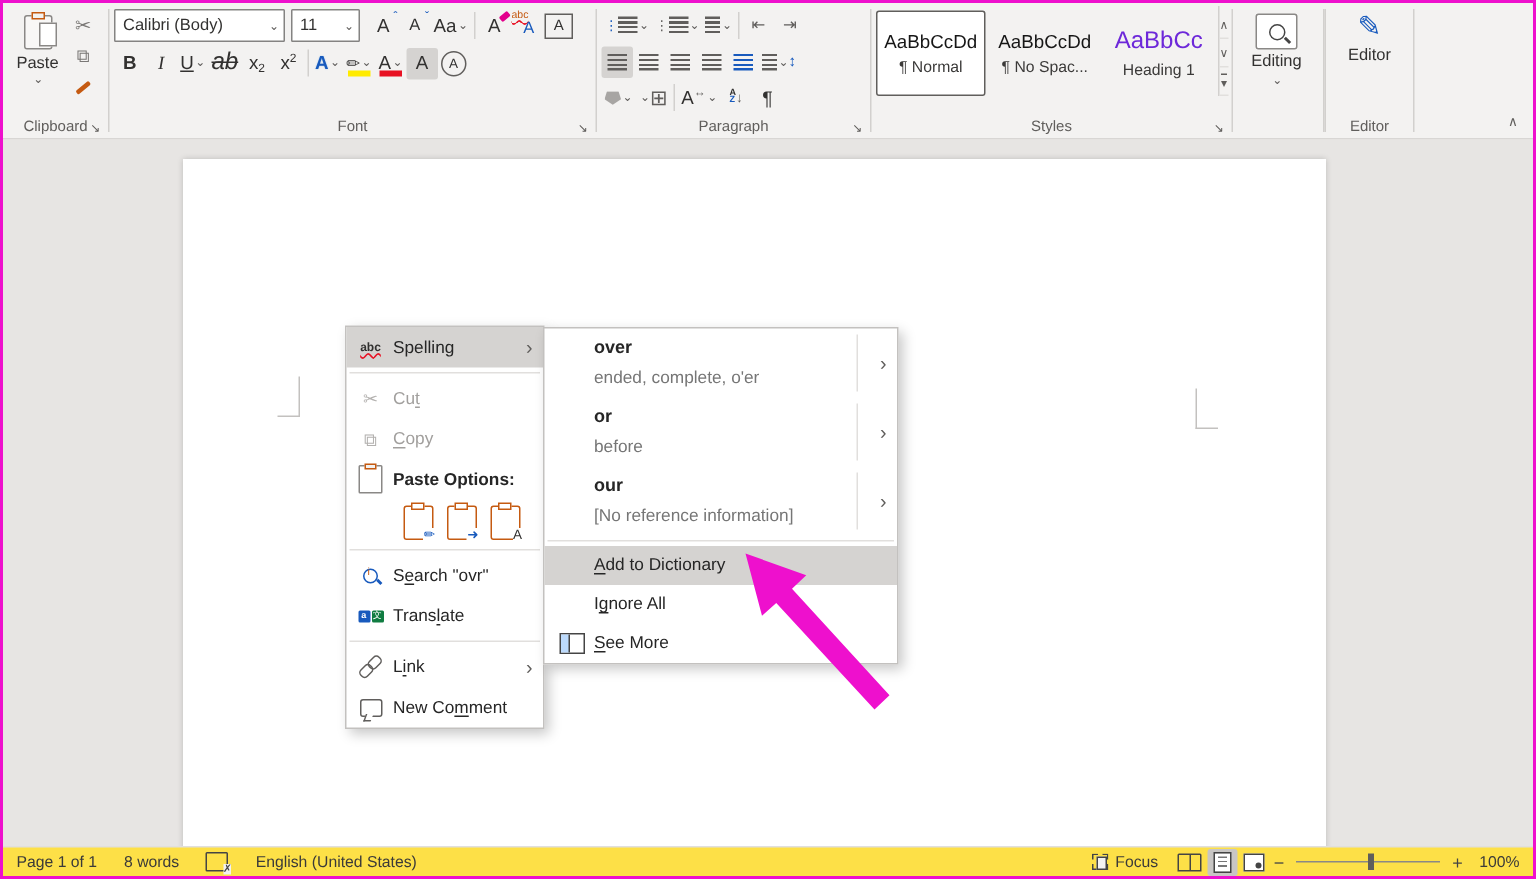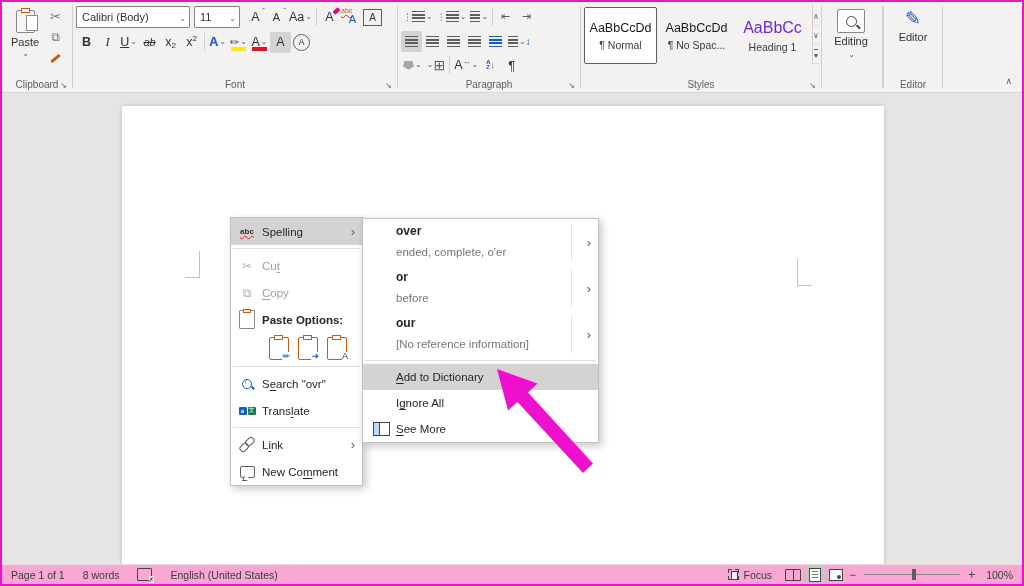--- a/index.html
+++ b/index.html
@@ -31,21 +31,21 @@
   .copyicon{color:#7a7876;font-size:12px;}
   .fpicon{display:inline-block;width:11px;height:3px;background:#c55a11;transform:rotate(-40deg);border-radius:1px;}
 
   
   .combo{height:20px;background:#fff;border:1px solid #848382;display:flex;align-items:center;font-size:11px;color:#323130;padding:0 3px 0 5px;gap:3px;border-radius:1px;}
   .combo .cchev::after{content:"⌄";font-size:8px;color:#605e5c;}
   .gsub{font-size:8px;position:relative;top:3px;}
   .gsup{font-size:8px;position:relative;top:-4px;}
   .acc{font-size:8px;position:absolute;top:-1px;right:1px;color:#185abd;}
   .ustyle{text-decoration:underline;}
-  .strike{text-decoration:line-through;font-size:11px;font-style:italic;}
+  .strike{text-decoration:line-through;font-size:16px;font-style:italic;}
   .fx{color:#185abd;font-weight:bold;text-shadow:0 0 1px #9cc3e5;}
   .hlbar::after{content:"";position:absolute;left:3px;right:3px;bottom:2px;height:4px;background:#ffeb00;}
   .clrbar::after{content:"";position:absolute;left:3px;right:3px;bottom:2px;height:4px;background:#e81123;}
   .encircle{border:1px solid #605e5c;border-radius:50%;width:15px;height:15px;min-width:15px;font-size:9px;line-height:14px;justify-content:center;padding:0;}
   .phon{font-size:7px;color:#c55a11;position:absolute;top:0;left:1px;text-decoration:underline wavy #e81123 1px;}
   .phon2{font-size:11px;color:#185abd;position:relative;top:2px;left:2px;}
   .charborder{border:1px solid #605e5c;font-size:10px;height:15px;min-width:15px;padding:0 1px;}
   .eraser::after{content:"";position:absolute;right:0;top:2px;width:7px;height:4px;background:#e3008c;transform:rotate(-40deg);border-radius:1px;}
 
   
@@ -135,21 +135,21 @@
   .a-item{height:26px;display:flex;align-items:center;padding:0 8px 0 33px;font-size:11.5px;color:#262626;position:relative;}
   .a-item.hl{background:#d5d3d1;}
   .a-item .aic{position:absolute;left:8px;display:flex;align-items:center;justify-content:center;width:20px;}
   .winico{width:15px;height:12px;border:1px solid #444;position:relative;background:#fff;}
   .winico::after{content:"";position:absolute;left:0;top:0;bottom:0;width:5px;background:#bcdafc;border-right:1px solid #444;}
 
   
   .arrowsvg{position:absolute;left:0;top:0;width:1020px;height:582px;pointer-events:none;z-index:50;}
 
   
-  .status{position:absolute;left:0;right:0;bottom:0;height:19px;background:#f9a8d4;border-top:1px solid #e1dfdd;display:flex;align-items:center;font-size:10.5px;color:#3b3a39;padding:0 9px;gap:0;z-index:40;}
+  .status{position:absolute;left:0;right:0;bottom:0;height:19px;background:#fde047;border-top:1px solid #e1dfdd;display:flex;align-items:center;font-size:10.5px;color:#3b3a39;padding:0 9px;gap:0;z-index:40;}
   .st{padding:0 9px;display:flex;align-items:center;gap:5px;}
   .spacer{flex:1;}
   .bookico{width:13px;height:11px;border:1px solid #444;border-radius:1px;position:relative;}
   .bookico::after{content:"✗";position:absolute;right:-3px;bottom:-3px;font-size:7px;color:#444;background:#f3f2f1;line-height:7px;}
   .focusico{width:11px;height:11px;position:relative;}
   .focusico::before{content:"";position:absolute;inset:0;border:1px solid #444;
     -webkit-mask:linear-gradient(#000 0 0) top left/4px 4px no-repeat,linear-gradient(#000 0 0) top right/4px 4px no-repeat,linear-gradient(#000 0 0) bottom left/4px 4px no-repeat,linear-gradient(#000 0 0) bottom right/4px 4px no-repeat;
     mask:linear-gradient(#000 0 0) top left/4px 4px no-repeat,linear-gradient(#000 0 0) top right/4px 4px no-repeat,linear-gradient(#000 0 0) bottom left/4px 4px no-repeat,linear-gradient(#000 0 0) bottom right/4px 4px no-repeat;}
   .focusico::after{content:"";position:absolute;left:3px;top:2px;width:5px;height:7px;border:1px solid #444;background:#f3f2f1;}
   .readico{width:14px;height:10px;border:1px solid #444;border-radius:1px 1px 0 0;position:relative;}

